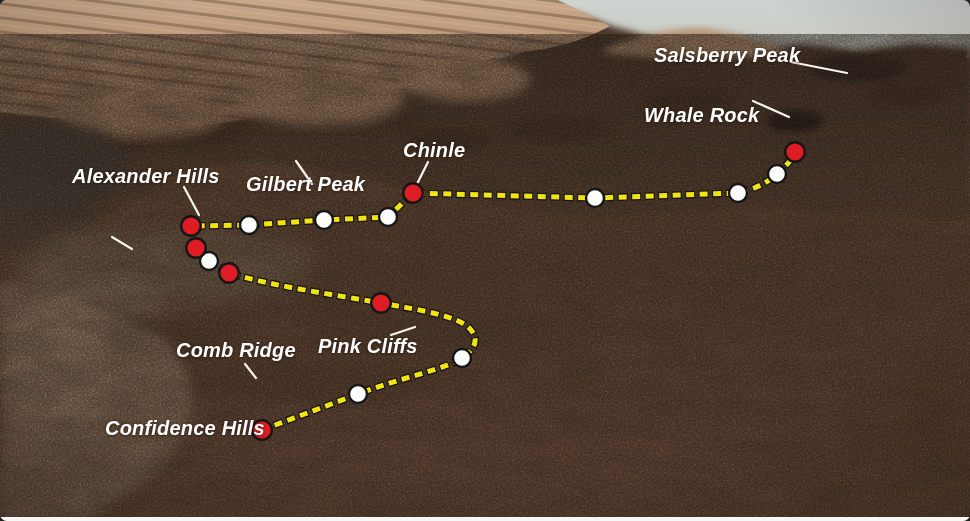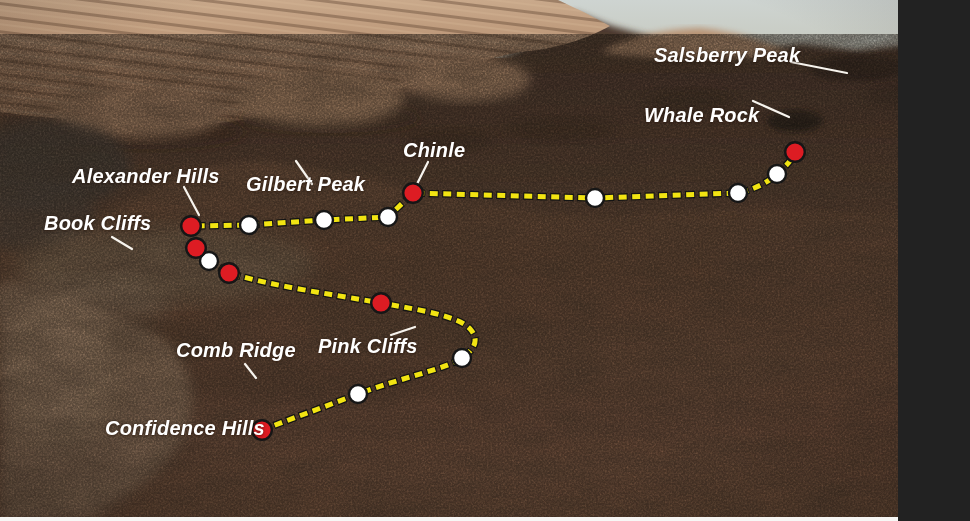--- a/index.html
+++ b/index.html
@@ -1,19 +1,20 @@
 <!DOCTYPE html>
 <html style="--route_yellow: #f2e412; --route_outline: #141414; --marker_red: #dd1c23; --marker_white: #ffffff; --marker_outline: #161616; --label_color: #ffffff; --leader_line: #f7f4ee;"><head>
 <meta charset="utf-8">
 <style>
   html,body{margin:0;padding:0;background:#222;}
   .stage{
-    position:relative;width:898px;height:521px;overflow:hidden;
+    position:relative;width:970px;height:521px;overflow:hidden;
     background:#000000;
     font-family:"Liberation Sans",sans-serif;
+    border-radius:7px;
   }
   .stage svg{position:absolute;left:0;top:0;}
   .map-label{
     position:absolute;
     color:var(--label_color,#ffffff);
     font-style:italic;
     font-weight:700;
     font-size:20px;
     line-height:1.05;
     white-space:nowrap;
@@ -163,17 +164,16 @@
         <circle cx="777" cy="174" r="9" fill="#ffffff" stroke="#161616" stroke-width="2.4"></circle>
         <circle cx="795" cy="152" r="9.8" fill="#dd1c23" stroke="#161616" stroke-width="2.4"></circle>
       </g>
   </svg>
 
   <div class="map-label" style="left:654px;top:45px;">Salsberry Peak</div>
   <div class="map-label" style="left:644px;top:89px;margin-top:16px;">Whale Rock</div>
   <div class="map-label" style="left:246px;top:136px;margin-top:38px;">Gilbert Peak</div>
   <div class="map-label" style="left:403px;top:140px;">Chinle</div>
   <div class="map-label" style="left:72px;top:166px;">Alexander Hills</div>
-  <div class="map-label" style="left:44px;top:213px;">Book Cliffs</div>
   <div class="map-label" style="left:176px;top:340px;">Comb Ridge</div>
   <div class="map-label" style="left:318px;top:336px;">Pink Cliffs</div>
   <div class="map-label" style="left:105px;top:418px;">Confidence Hills</div>
 </div>
 
 </body></html>

